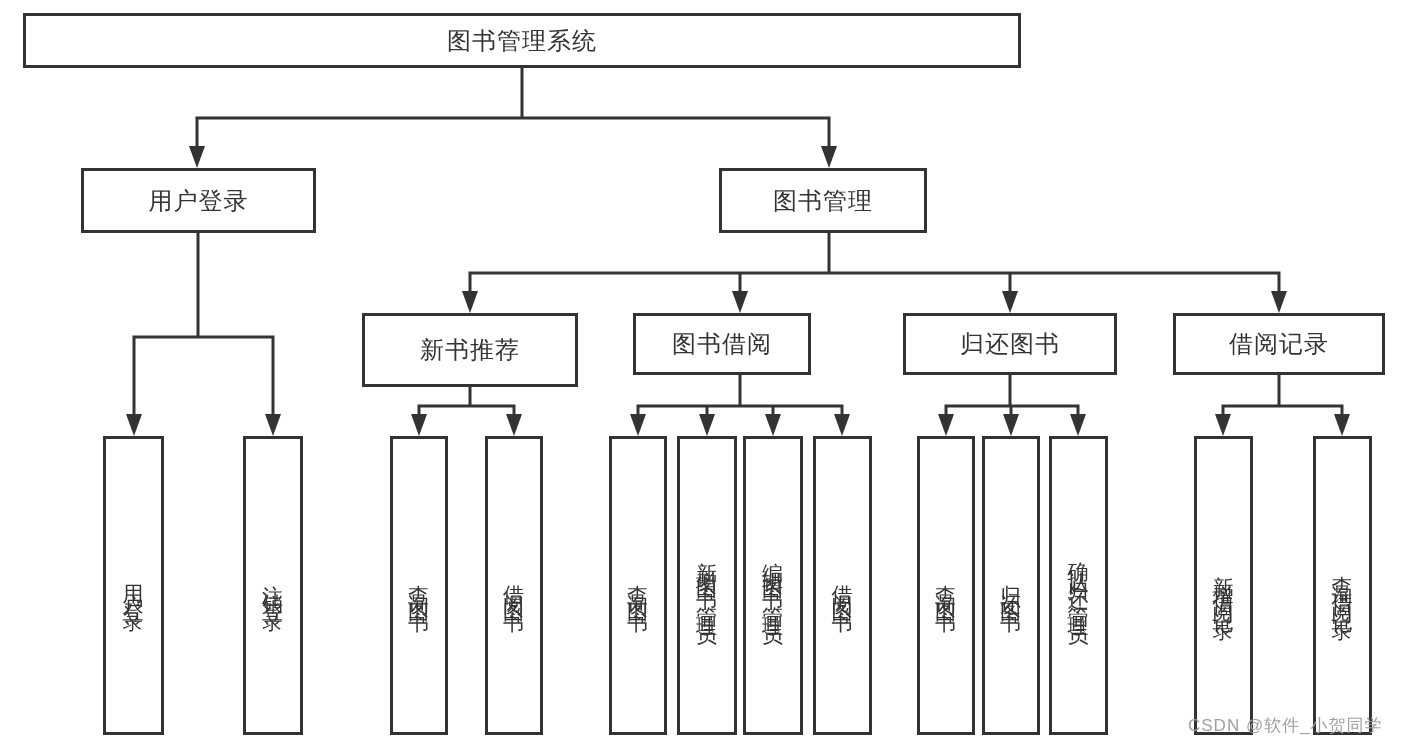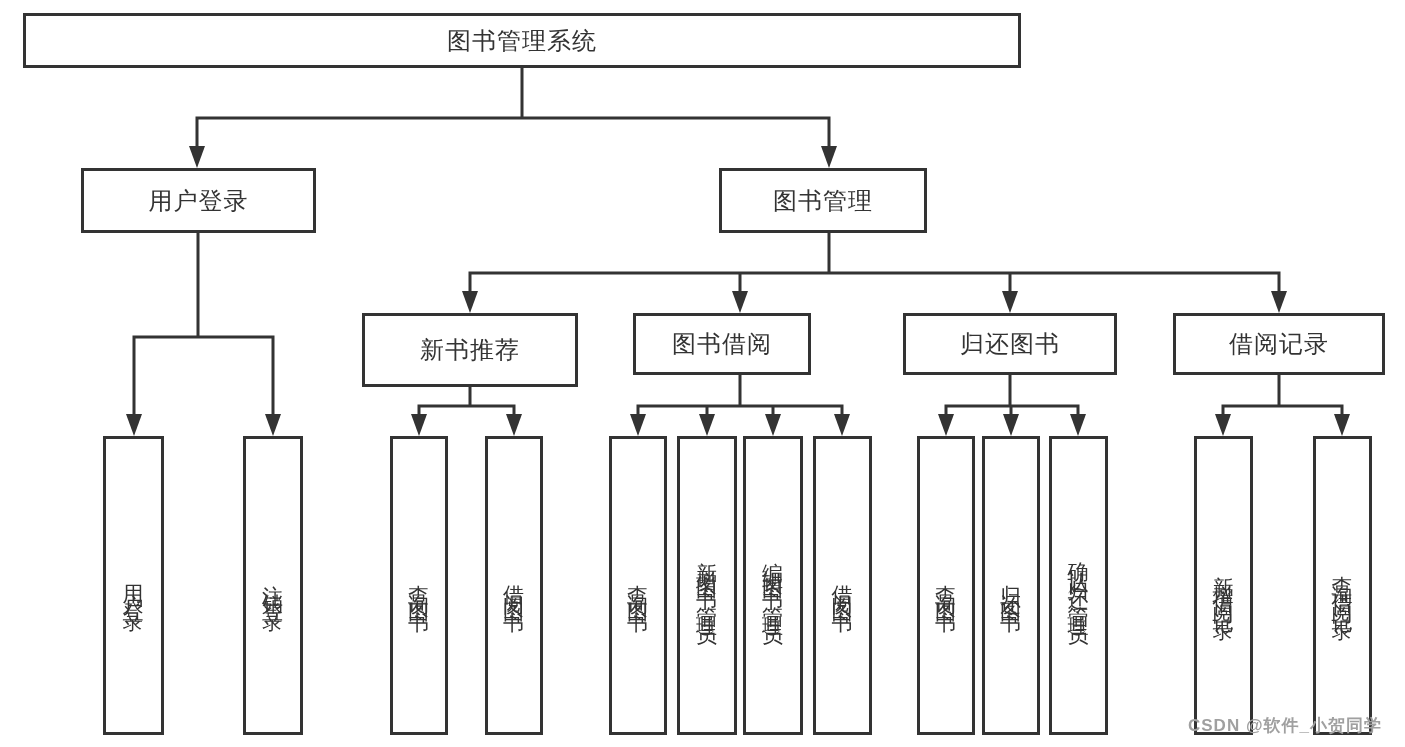--- a/index.html
+++ b/index.html
@@ -13,21 +13,21 @@
     border:3px solid var(--line,#333333);
     display:flex;align-items:center;justify-content:center;
   }
   .hbox .lbl{font-size:24px;letter-spacing:1px;white-space:nowrap;}
   .vbox .vlbl{
     writing-mode:vertical-rl;text-orientation:mixed;
     font-size:21px;line-height:1;letter-spacing:9px;white-space:nowrap;
   }
   .watermark{
     position:absolute;left:1188px;top:714px;z-index:5;
-    font-size:17px;letter-spacing:1px;color:var(--watermark,#a0a0a0);white-space:nowrap;font-weight:bold;
+    font-size:17px;letter-spacing:1px;color:var(--watermark,#a0a0a0);white-space:nowrap;
   }
 </style>
 </head>
 <body>
 
 <div class="stage" style="--line: #333333; --text: #333333; --box_fill: #ffffff; --watermark: #a0a0a0;">
 
   <svg class="wires" width="1405" height="747" viewBox="0 0 1405 747" aria-hidden="true">
     <g fill="none" stroke="currentColor" stroke-width="3">
 

